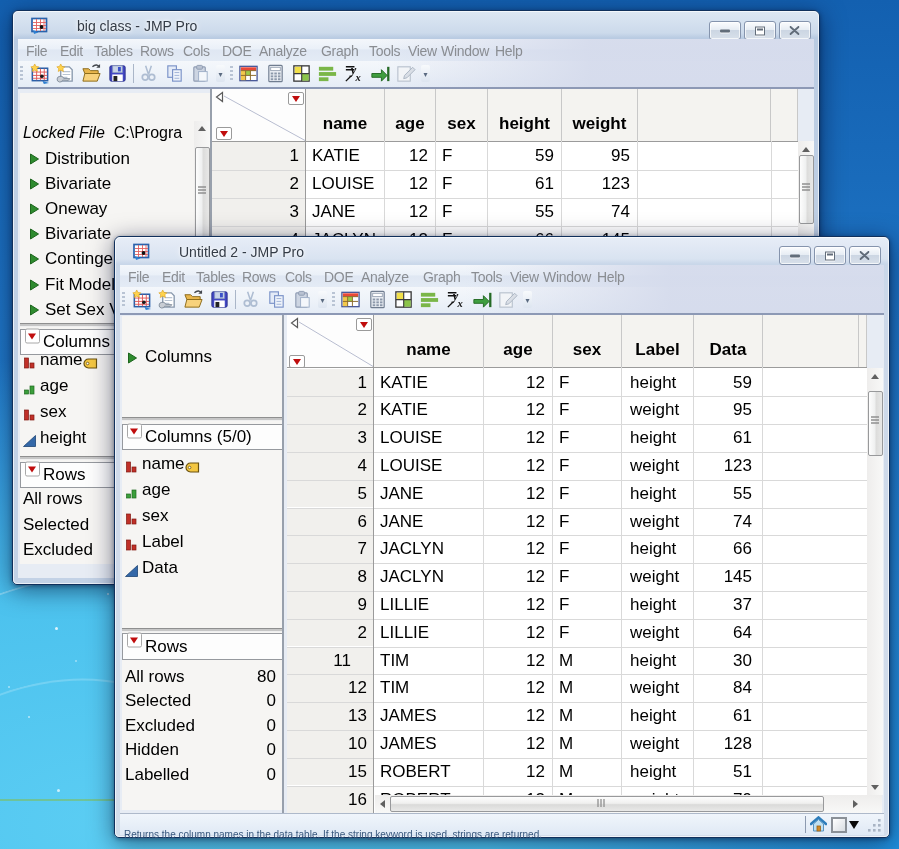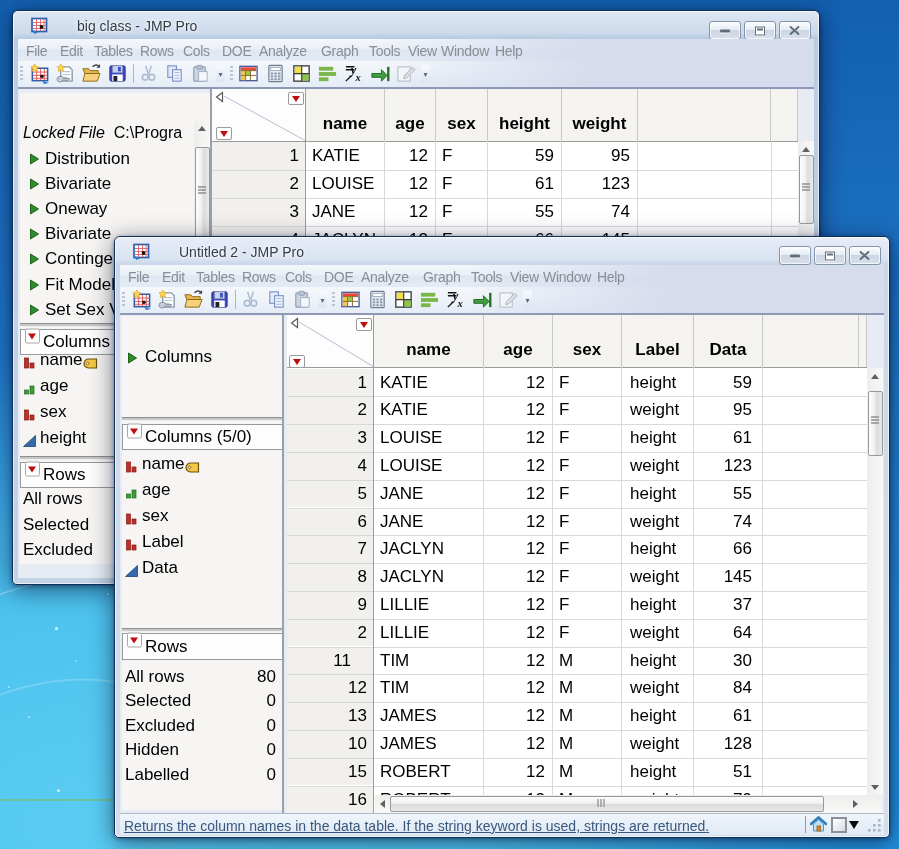--- a/index.html
+++ b/index.html
@@ -65,21 +65,21 @@
  white-space:nowrap;overflow:hidden;}
 .row-line{position:absolute;height:1px;background:#d9d9d9;}
 .vsb,.hsb{position:absolute;background:linear-gradient(to right,#eeedec,#f8f8f7);}
 .hsb{background:linear-gradient(to bottom,#eeedec,#f8f8f7);}
 .sbthumb{position:absolute;border:1px solid #98999b;border-radius:2px;
  background:linear-gradient(to right,#fdfdfd,#eff0f0 45%,#dcdcdb 55%,#e8e8e7);}
 .hsb .sbthumb{background:linear-gradient(to bottom,#fdfdfd,#f0f0ef 45%,#dadad9 55%,#e9e9e8);}
 .sbarr{position:absolute;width:0;height:0;}
 .statusbar{position:absolute;left:5px;right:5px;height:21px;
  background:linear-gradient(to bottom,#f0f5fb,#dfe9f5);border-top:1px solid #aeb9ca;}
-.stxt{position:absolute;left:4px;top:4px;font-size:14px;color:#39587e;white-space:nowrap;text-decoration:underline;}
+.stxt{position:absolute;left:4px;top:15px;font-size:10px;color:#39587e;white-space:nowrap;}
 svg{display:block;}
 .gridline-v{position:absolute;width:1px;background:#d9d9d9;}
 </style></head>
 <body>
 <div class="streak" style="left:-180px;top:580px;width:500px;height:400px;transform:rotate(-18deg)"></div>
 <div class="streak" style="left:-140px;top:680px;width:420px;height:380px;transform:rotate(-15deg);opacity:.7"></div>
 <div style="position:absolute;left:0;top:799px;width:116px;height:2px;background:rgba(130,190,80,.55)"></div>
 <div style="position:absolute;left:55px;top:627px;width:3px;height:3px;border-radius:50%;background:rgba(255,255,255,0.8)"></div>
 <div style="position:absolute;left:28px;top:716px;width:2px;height:2px;border-radius:50%;background:rgba(255,255,255,0.6)"></div>
 <div style="position:absolute;left:57px;top:789px;width:3px;height:3px;border-radius:50%;background:rgba(255,255,255,0.7)"></div>

